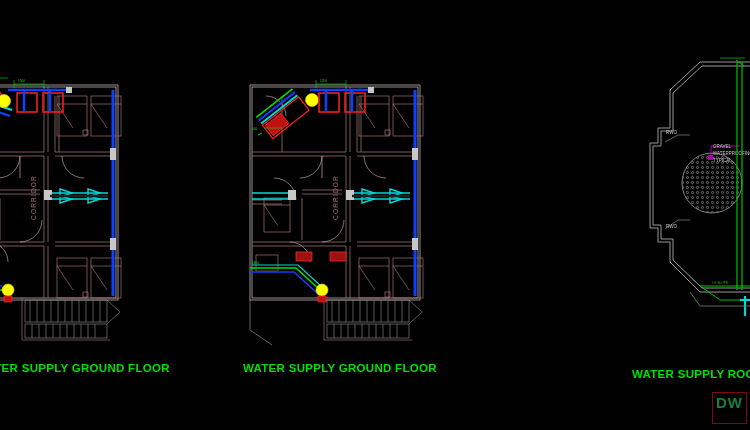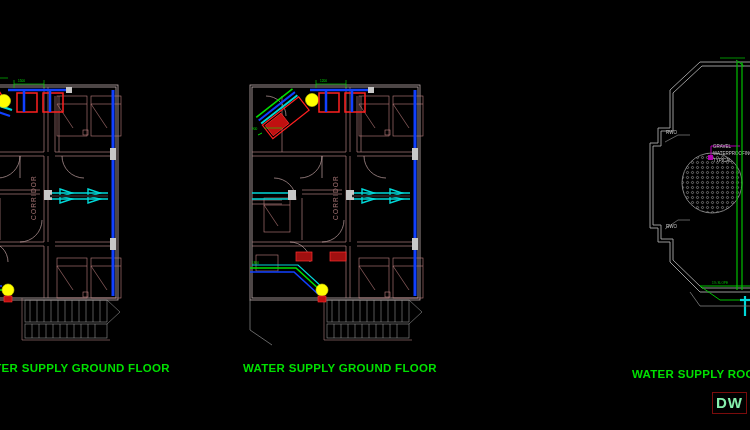--- a/index.html
+++ b/index.html
@@ -29,27 +29,27 @@
     letter-spacing: 0.3px;
     white-space: nowrap;
   }
   #title-ground { left: -24px; top: 362px; }
   #title-first  { left: 243px; top: 362px; }
   #title-roof   { left: 632px; top: 368px; }
   .watermark {
     position: absolute;
     left: 712px;
     top: 392px;
-    color: #86efac;
+    color: #15803d;
     font-family: "Liberation Sans", sans-serif;
     font-size: 15px;
     font-weight: bold;
     letter-spacing: 1px;
     border: 1px solid #7a0c0c;
-    padding: 1px 3px 2px 3px;
+    padding: 1px 3px 12px 3px;
     white-space: nowrap;
   }
 </style>
 </head>
 <body>
 
 <div id="canvas">
 
   <svg width="750" height="430" viewBox="0 0 750 430">
 

